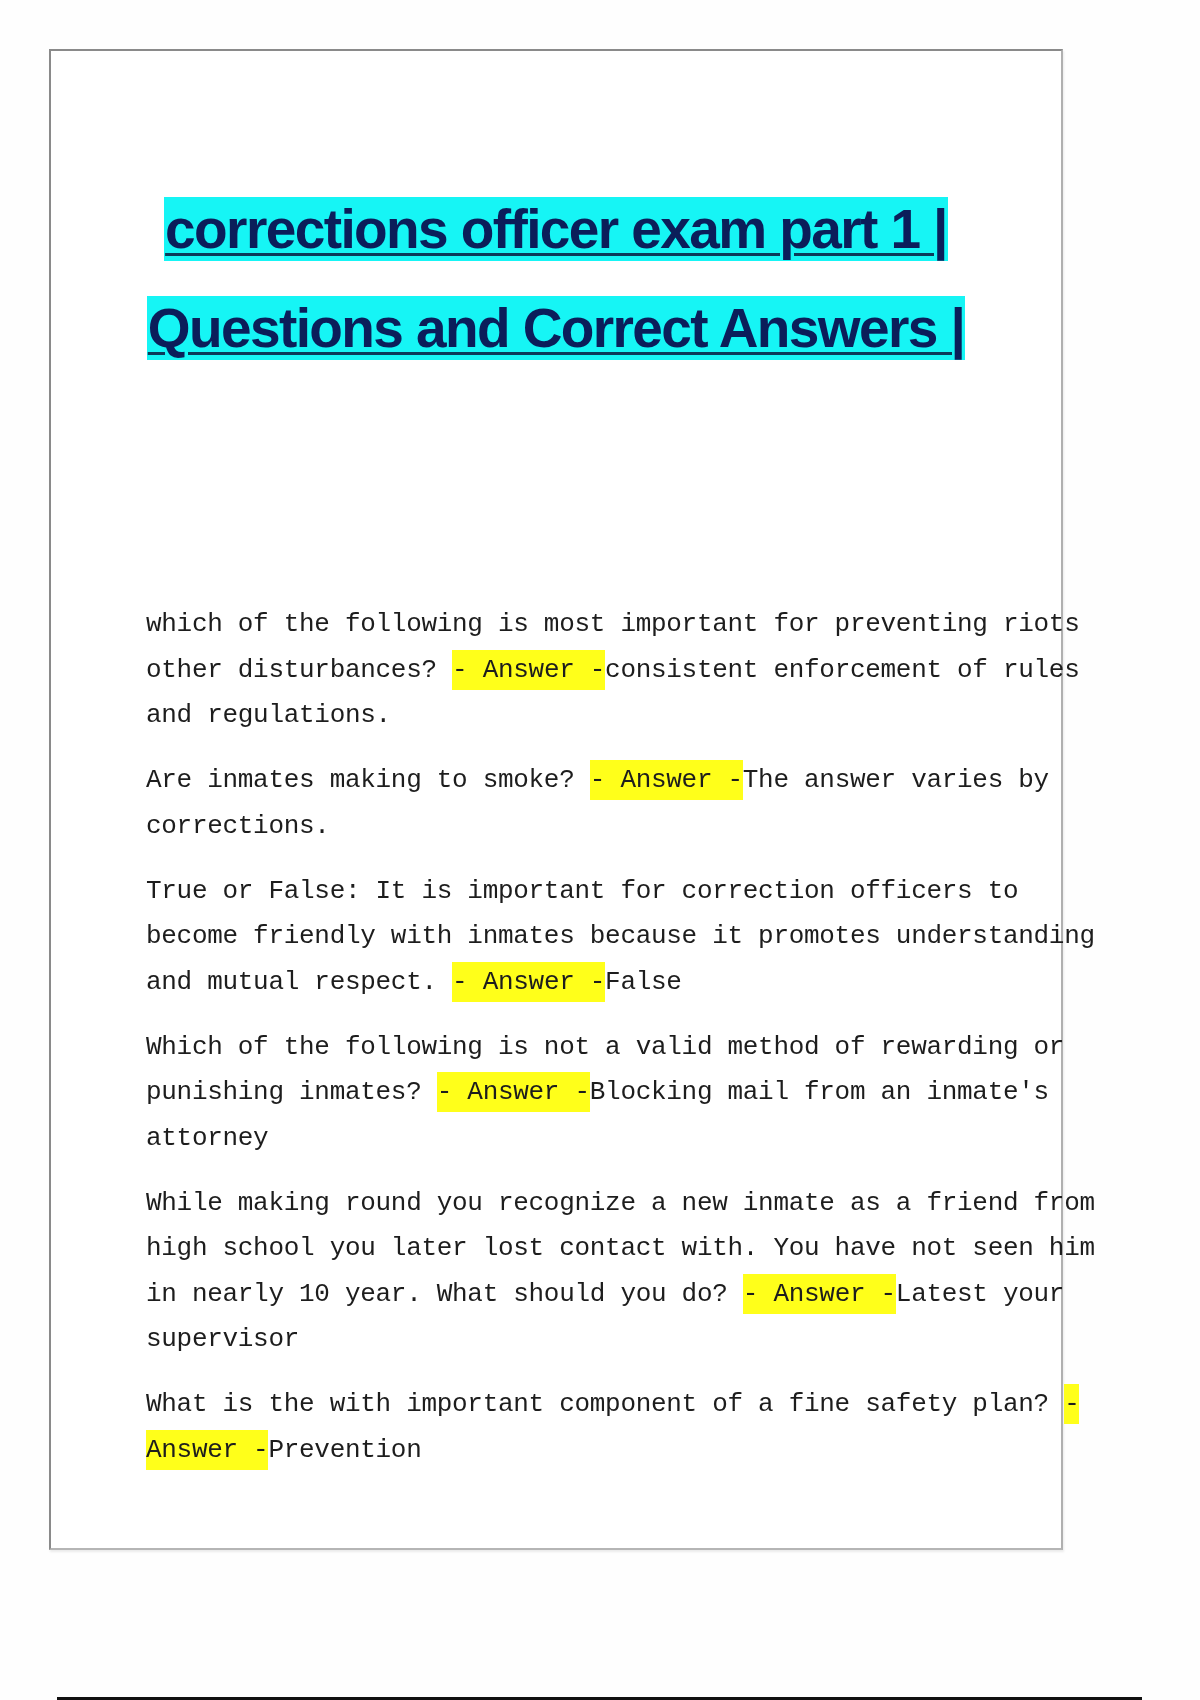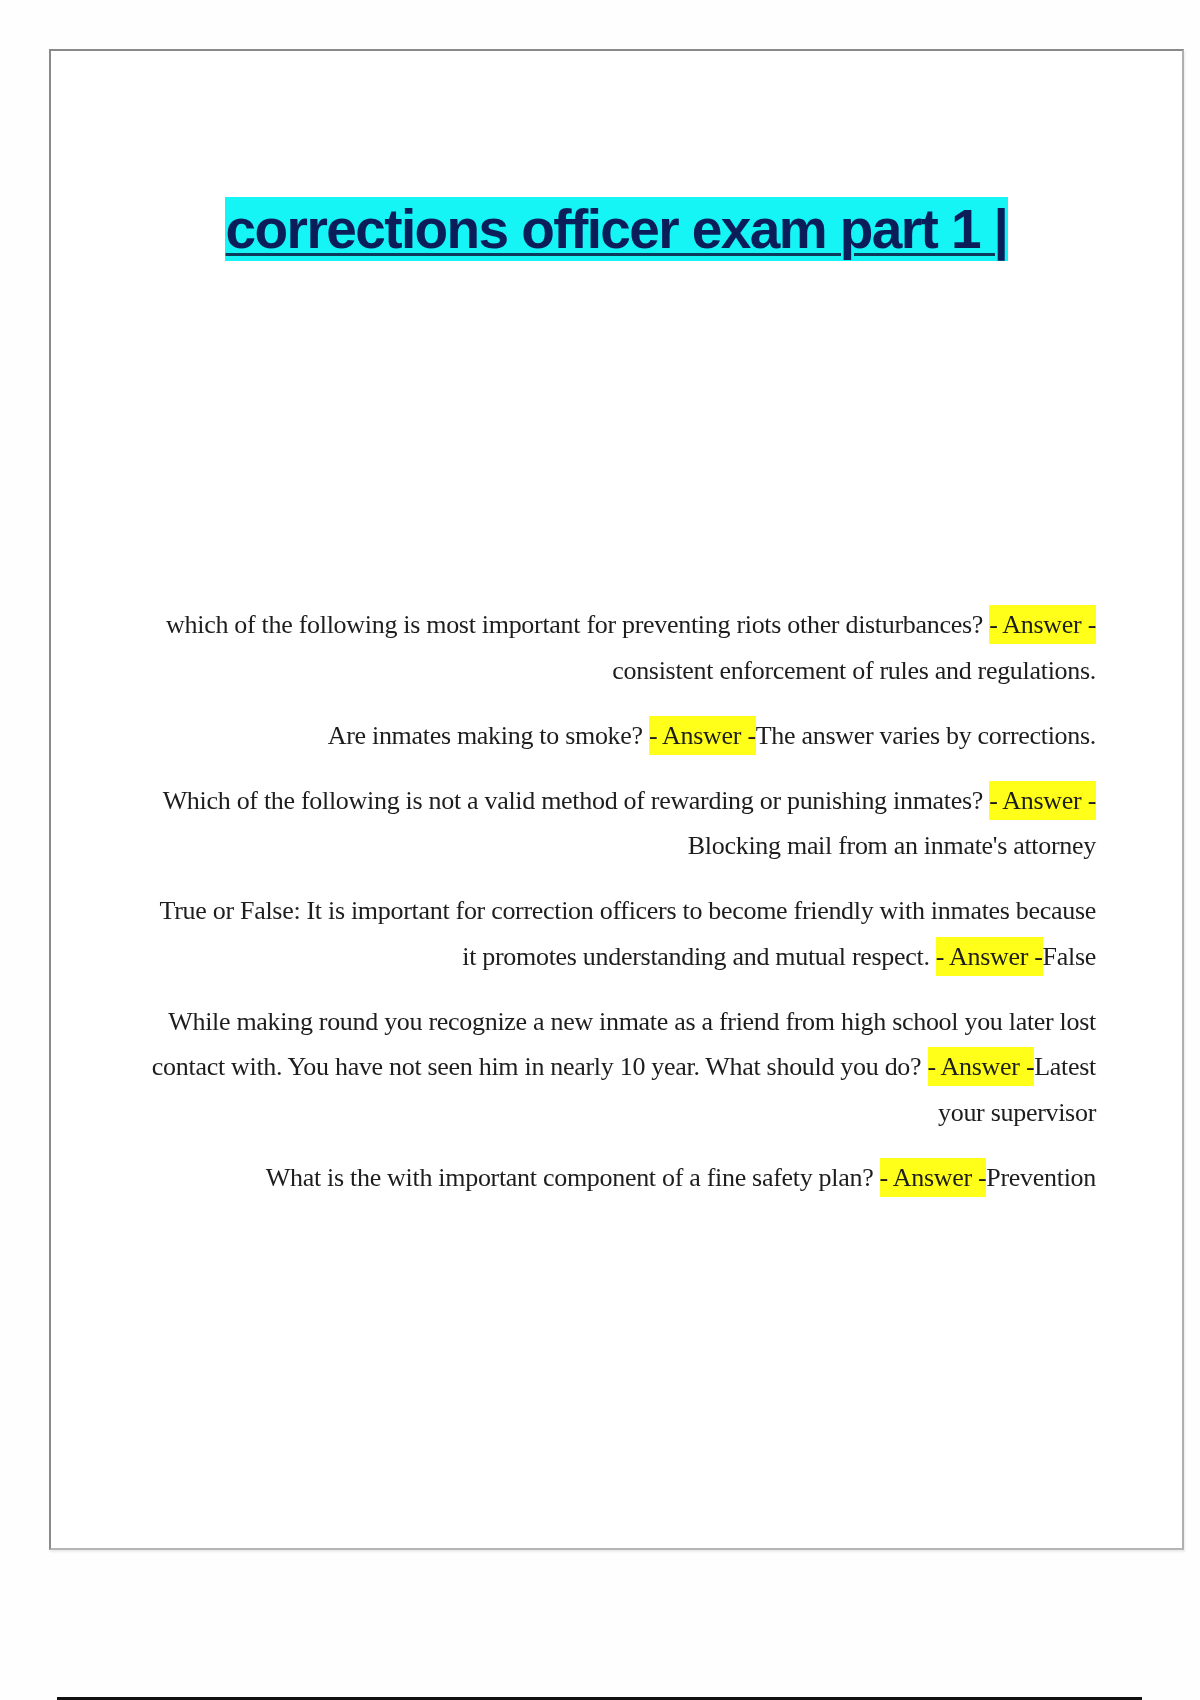--- a/index.html
+++ b/index.html
@@ -1,21 +1,21 @@
 <!DOCTYPE html>
 <html><head>
 <meta charset="utf-8">
 <style>
   html, body { margin: 0; padding: 0; }
   body {
     width: 1200px; height: 1700px; background: #fefefe; position: relative; overflow: hidden;
     font-family: "Liberation Sans", sans-serif;
   }
   .page-frame {
-    position: absolute; left: 49px; top: 49px; width: 1135px; height: 1501px;
+    position: absolute; left: 49px; top: 49px; width: 1014px; height: 1501px;
     border: 2px solid #8a8a8a; border-right-color: #b0b0b0; border-bottom-color: #b5b5b5;
     box-sizing: border-box; background: #ffffff;
     box-shadow: 1px 2px 2px rgba(0,0,0,0.08);
   }
   .title-block {
     position: absolute; left: 0; right: 0; top: 146px; text-align: center;
   }
   .title-line {
     display: block; height: 99px; line-height: 64px;
   }
@@ -23,41 +23,42 @@
     display: inline-block; background: #16f5f5; color: #0b1e5a;
     font-family: "Liberation Sans", sans-serif; font-weight: bold; font-size: 55px;
     letter-spacing: -1.6px; line-height: 64px; padding: 0 1px;
     text-decoration: underline; text-decoration-thickness: 3px; text-underline-offset: 5px;
     text-decoration-color: #0b3a5a;
   }
   .qa-list {
     position: absolute; left: 146px; top: 602px; width: 950px;
   }
   .qa-item {
-    margin: 0 0 19.5px 0; font-family: Liberation Serif, serif; font-size: 26px;
-    line-height: 45.5px; color: #1d1d1d; letter-spacing: -0.3px; text-align: right;
+    margin: 0 0 19.5px 0; font-family: Liberation Mono, monospace; font-size: 26px;
+    line-height: 45.5px; color: #1d1d1d; letter-spacing: -0.3px;
   }
   .ans {
     background: #ffff1a; padding: 5px 0; color: #1d1d1d;
   }
   .bottom-rule {
     position: absolute; left: 57px; top: 1697px; width: 1085px; height: 3px; background: #111;
   }
 </style>
 </head>
 <body>
 
 <div class="page-frame">
   <div class="title-block">
     <div class="title-line"><span>corrections officer exam part 1 |</span></div>
+    <div class="title-line"><span>Questions and Correct Answers |</span></div>
   </div>
 </div>
 
 <div class="qa-list">
   <p class="qa-item"><span>which of the following is most important for preventing riots other disturbances? </span><span class="ans">- Answer -</span><span>consistent enforcement of rules and regulations.</span></p>
   <p class="qa-item"><span>Are inmates making to smoke? </span><span class="ans">- Answer -</span><span>The answer varies by corrections.</span></p>
+  <p class="qa-item"><span>True or False: It is important for correction officers to become friendly with inmates because it promotes understanding and mutual respect. </span><span class="ans">- Answer -</span><span>False</span></p>
   <p class="qa-item"><span>Which of the following is not a valid method of rewarding or punishing inmates? </span><span class="ans">- Answer -</span><span>Blocking mail from an inmate's attorney</span></p>
-  <p class="qa-item"><span>True or False: It is important for correction officers to become friendly with inmates because it promotes understanding and mutual respect. </span><span class="ans">- Answer -</span><span>False</span></p>
   <p class="qa-item"><span>While making round you recognize a new inmate as a friend from high school you later lost contact with. You have not seen him in nearly 10 year. What should you do? </span><span class="ans">- Answer -</span><span>Latest your supervisor</span></p>
   <p class="qa-item"><span>What is the with important component of a fine safety plan? </span><span class="ans">- Answer -</span><span>Prevention</span></p>
 </div>
 
 <div class="bottom-rule"></div>
 
 </body></html>

